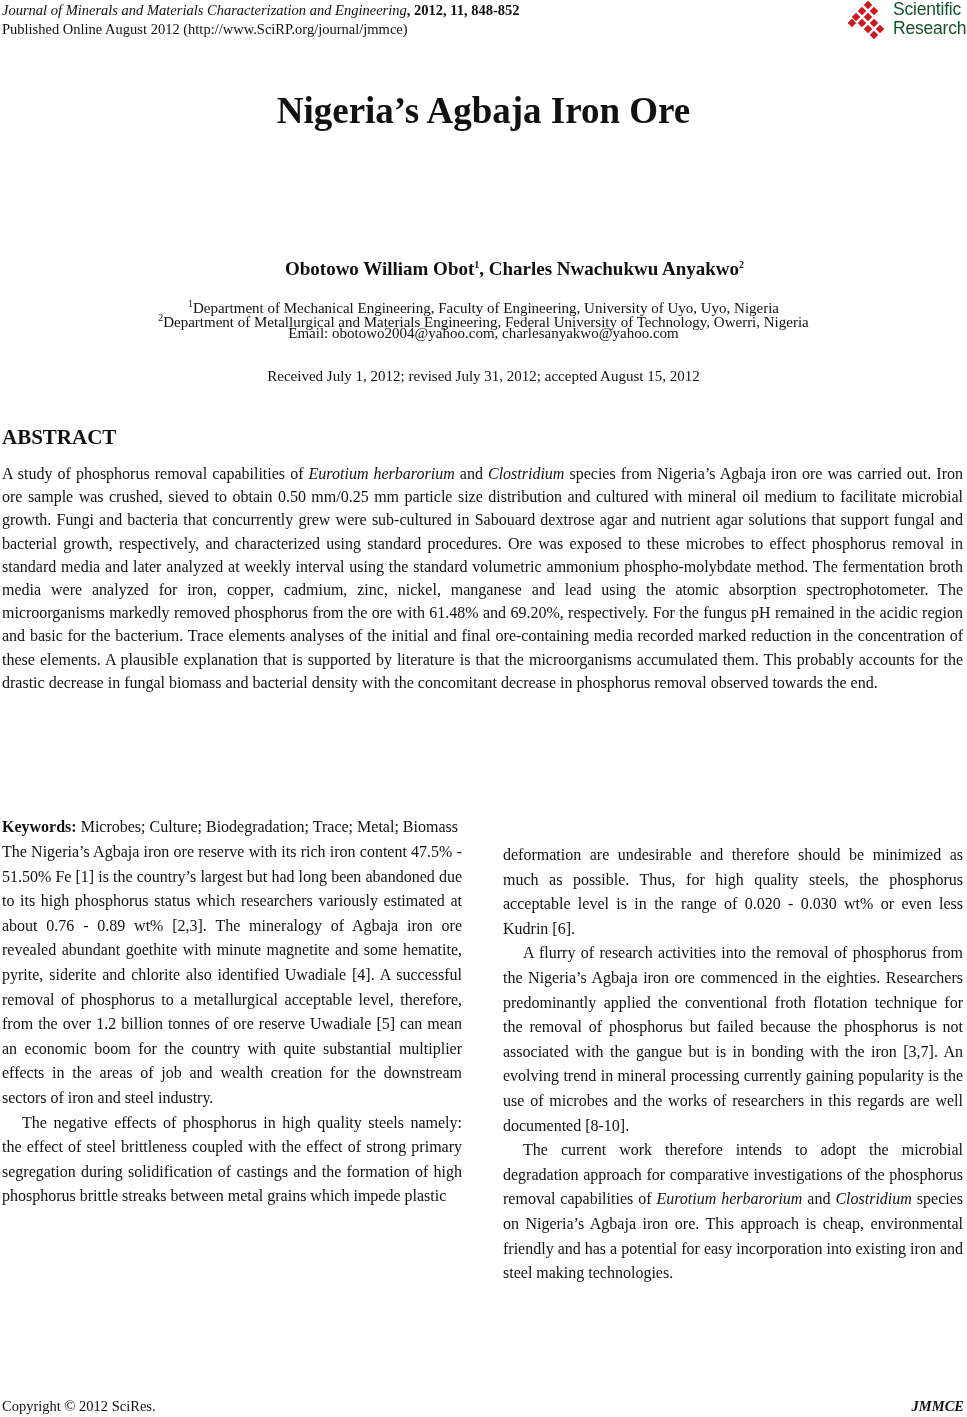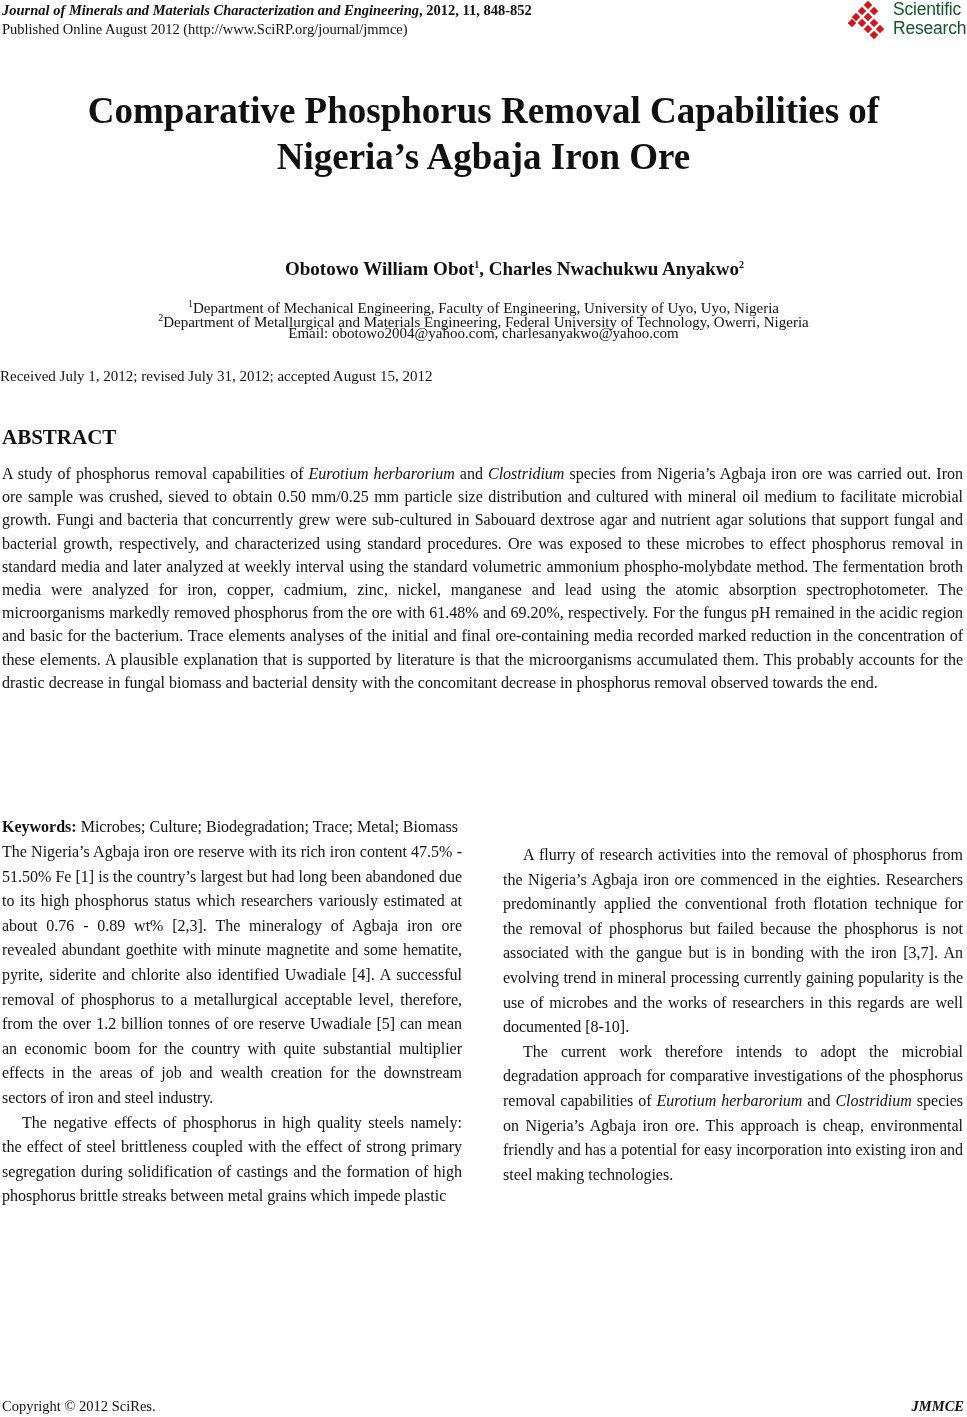--- a/index.html
+++ b/index.html
@@ -1,30 +1,30 @@
 <!DOCTYPE html>
 <html><head>
 <meta charset="utf-8">
 <style>
   html, body { margin: 0; padding: 0; background: #ffffff; }
   body {
     width: 967px; height: 1417px; position: relative; overflow: hidden;
     font-family: "Liberation Serif", "DejaVu Serif", serif; color: #111;
   }
   .header-left { position: absolute; left: 2px; top: 1px; font-size: 14.5px; line-height: 19px; }
-  .header-left .journal { font-weight: bold; font-style: italic; margin-top: 18px; }
+  .header-left .journal { font-weight: normal; font-style: italic; margin-top: 18px; }
   .logo { position: absolute; left: 848px; top: 0px; width: 119px; height: 44px; }
   .logo svg { position: absolute; left: 0; top: 0; }
   .logo .words { position: absolute; left: 45px; top: 0; font-family: Liberation Sans, sans-serif; font-size: 17.5px; line-height: 19px; color: #14532d; letter-spacing: -0.2px; }
   .title { position: absolute; left: 0; top: 88px; width: 967px; text-align: center; font-weight: bold; font-size: 37px; line-height: 46px; }
   .title i { font-style: italic; }
   .authors { position: absolute; left: 0; top: 257px; width: 967px; text-align: center; font-weight: bold; font-size: 19px; line-height: 24px; padding-left: 31px; }
   .affil { position: absolute; left: 0; width: 967px; text-align: center; font-size: 15px; line-height: 20px; }
   sup { font-size: 10px; line-height: 0; vertical-align: super; }
-  .received { position: absolute; left: 0; top: 366px; width: 967px; text-align: left; font-size: 15px; line-height: 20px; }
+  .received { position: absolute; left: 0; top: 366px; width: 967px; text-align: center; font-size: 15px; line-height: 20px; }
   .abstract-h { position: absolute; left: 2px; top: 424px; font-weight: bold; font-size: 21px; line-height: 26px; }
   .abstract { position: absolute; left: 2px; top: 462px; width: 961px; font-size: 16px; line-height: 23.2px; text-align: justify; }
   .keywords { position: absolute; left: 2px; top: 785px; font-size: 16px; line-height: 22px; margin-top: 31px; }
   .keywords b { font-weight: bold; }
   .col { position: absolute; top: 840px; width: 460px; font-size: 16px; line-height: 24.6px; text-align: justify; }
   .col-left { left: 2px; }
   .col-right { left: 503px; top: 843px; }
   .sec-h { font-weight: bold; font-size: 20px; line-height: 26px; margin: 0 0 6px 0; }
   .col p { margin: 0; }
   .col p.indent { text-indent: 20px; }
@@ -57,21 +57,20 @@
       <rect x="23" y="32" width="6" height="6" transform="rotate(45 26 35)"></rect>
     </g>
   </svg>
   <div class="words">
     <div>Scientific</div>
     <div>Research</div>
   </div>
 </div>
 
 <div class="title">
-  <div>Comparative Phosphorus Removal Capabilities of</div>
   <div>Nigeria’s Agbaja Iron Ore</div>
 </div>
 
 <div class="authors">
   <span>Obotowo William Obot</span><sup>1</sup><span>, </span><span>Charles Nwachukwu Anyakwo</span><sup>2</sup>
 </div>
 
 <div class="affil" style="top:298px;">
   <sup>1</sup><span>Department of Mechanical Engineering, Faculty of Engineering, University of Uyo, Uyo, Nigeria</span>
 </div>
@@ -88,18 +87,19 @@
 <div class="keywords">
   <b>Keywords:</b><span> Microbes; Culture; Biodegradation; Trace; Metal; Biomass</span>
 </div>
 
 <div class="col col-left">
   <p>The Nigeria’s Agbaja iron ore reserve with its rich iron content 47.5% - 51.50% Fe [1] is the country’s largest but had long been abandoned due to its high phosphorus status which researchers variously estimated at about 0.76 - 0.89 wt% [2,3]. The mineralogy of Agbaja iron ore revealed abundant goethite with minute magnetite and some hematite, pyrite, siderite and chlorite also identified Uwadiale [4]. A successful removal of phosphorus to a metallurgical acceptable level, therefore, from the over 1.2 billion tonnes of ore reserve Uwadiale [5] can mean an economic boom for the country with quite substantial multiplier effects in the areas of job and wealth creation for the downstream sectors of iron and steel industry.</p>
   <p class="indent">The negative effects of phosphorus in high quality steels namely: the effect of steel brittleness coupled with the effect of strong primary segregation during solidification of castings and the formation of high phosphorus brittle streaks between metal grains which impede plastic</p>
 </div>
 
 <div class="col col-right">
+  <p>deformation are undesirable and therefore should be minimized as much as possible. Thus, for high quality steels, the phosphorus acceptable level is in the range of 0.020 - 0.030 wt% or even less Kudrin [6].</p>
   <p class="indent">A flurry of research activities into the removal of phosphorus from the Nigeria’s Agbaja iron ore commenced in the eighties. Researchers predominantly applied the conventional froth flotation technique for the removal of phosphorus but failed because the phosphorus is not associated with the gangue but is in bonding with the iron [3,7]. An evolving trend in mineral processing currently gaining popularity is the use of microbes and the works of researchers in this regards are well documented [8-10].</p>
   <p class="indent"><span>The current work therefore intends to adopt the microbial degradation approach for comparative investigations of the phosphorus removal capabilities of </span><i>Eurotium herbarorium</i><span> and </span><i>Clostridium</i><span> species on Nigeria’s Agbaja iron ore. This approach is cheap, environmental friendly and has a potential for easy incorporation into existing iron and steel making technologies.</span></p>
 </div>
 
 <div class="footer-left">Copyright © 2012 SciRes.</div>
 <div class="footer-right">JMMCE</div>
 
 </body></html>

